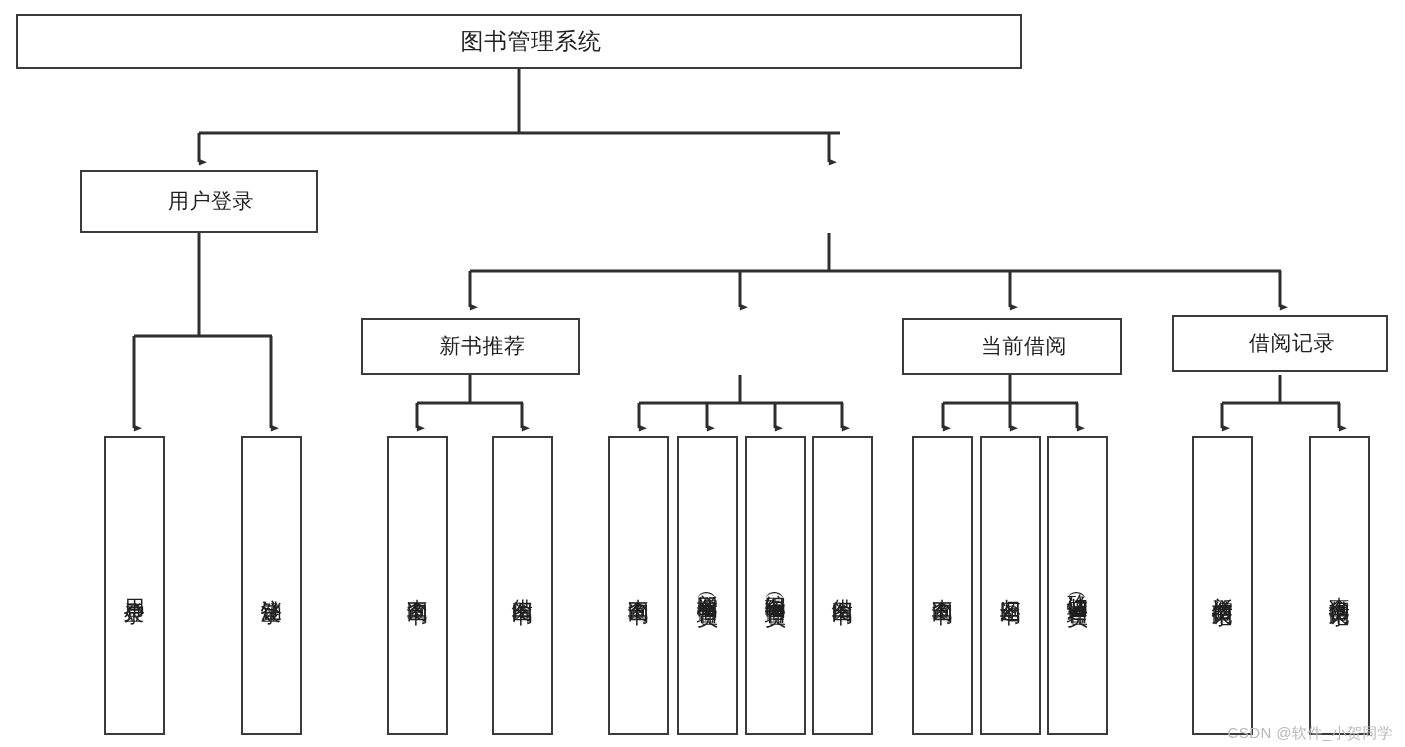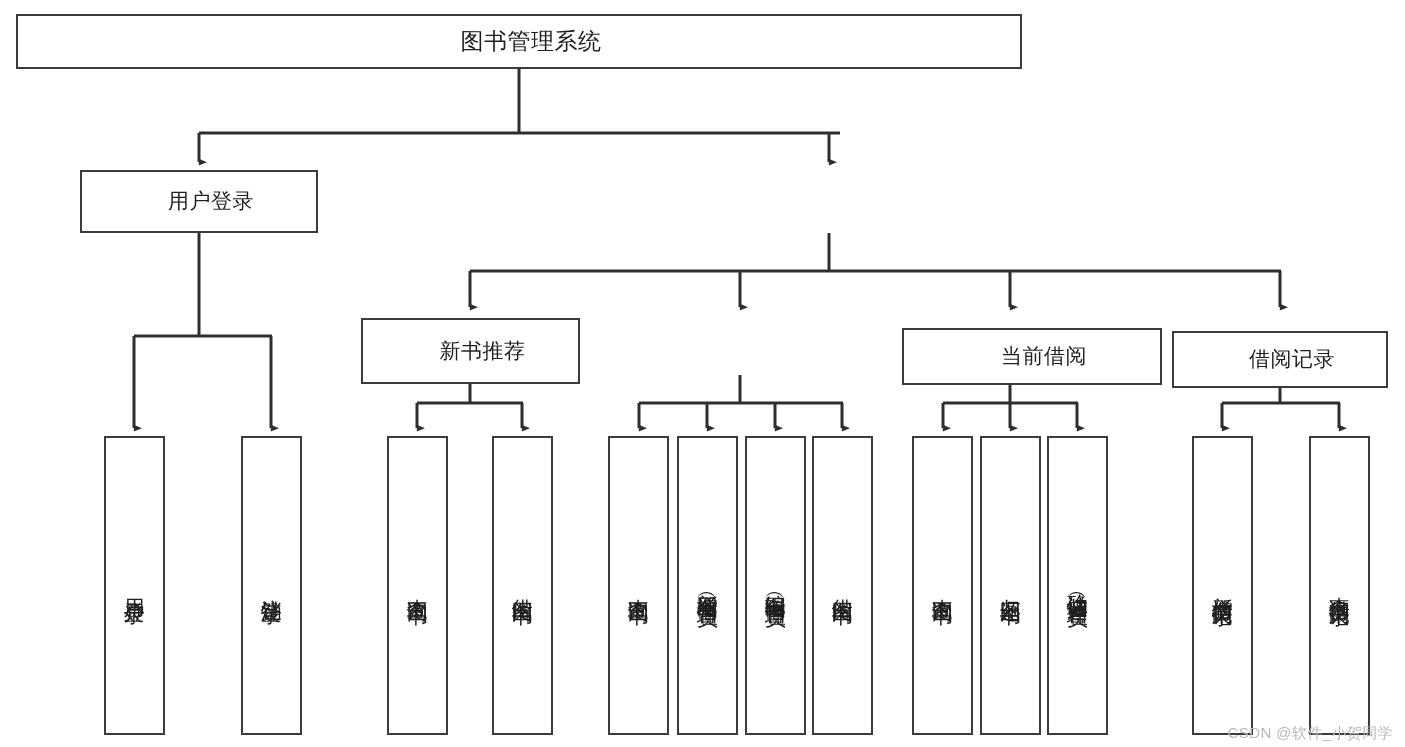--- a/index.html
+++ b/index.html
@@ -134,30 +134,30 @@
 
   <div class="node root" style="left:16px; top:14px; width:1006px; height:55px;">
     <span class="node-label">图书管理系统</span>
   </div>
 
   <div class="node branch" style="left:80px; top:170px; width:238px; height:63px;">
     <span class="node-label">用户登录</span>
   </div>
 
 
-  <div class="node branch" style="left:361px; top:318px; width:219px; height:66px;font-family:Liberation Serif, serif;">
+  <div class="node branch" style="left:361px; top:318px; width:219px; height:57px;font-family:Liberation Serif, serif;">
     <span class="node-label">新书推荐</span>
   </div>
 
 
-  <div class="node branch" style="left:902px; top:328px; width:260px; height:57px;">
+  <div class="node branch" style="left:902px; top:318px; width:220px; height:57px;">
     <span class="node-label">当前借阅</span>
   </div>
 
-  <div class="node branch" style="left:1172px; top:331px; width:216px; height:57px;">
+  <div class="node branch" style="left:1172px; top:315px; width:216px; height:57px;">
     <span class="node-label">借阅记录</span>
   </div>
 
   <div class="node leaf" style="left:104px; top:436px; width:61px; height:299px;">
     <span class="node-label">用户登录</span>
   </div>
 
   <div class="node leaf" style="left:241px; top:436px; width:61px; height:299px;">
     <span class="node-label">注销登录</span>
   </div>

